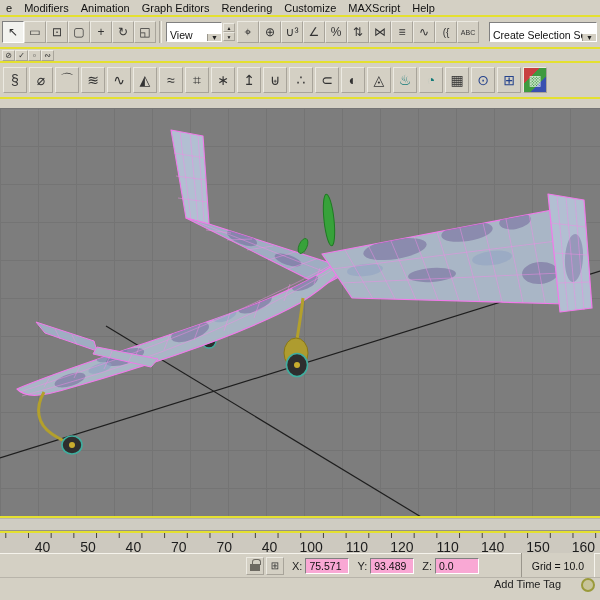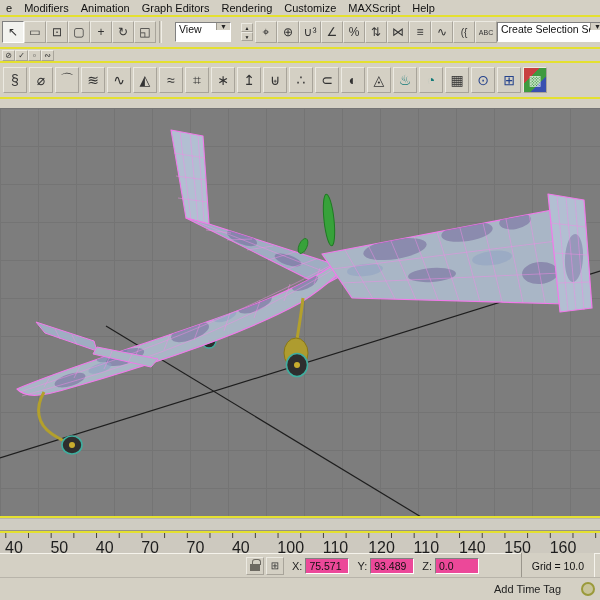--- a/index.html
+++ b/index.html
@@ -20,51 +20,51 @@
         border-color:#eceae2 #a8a49a #a8a49a #eceae2;overflow:hidden;white-space:nowrap;flex:none}
   .icon.pressed{background:#f2f2ee;border-color:#7f7f7f #fff #fff #7f7f7f}
   .icon2{width:24px;height:26px;font-size:14px;margin-right:2px}
   .mini-icon{width:13px;height:11px;font-size:8px;border-width:1px}
   .tone-teal{color:#127a78}
   .tone-blue{color:#24428c}
   [data-name="rename-objects-icon"]{font-size:7px;letter-spacing:0}
   [data-name="schematic-view-icon"]{font-size:10px}
   [data-name="color-swatch-icon"]{background:linear-gradient(135deg,#c84040 0 33%,#3f9a3f 33% 66%,#3850b0 66%);color:rgba(255,255,255,.75)}
   .sep{width:3px;height:22px;border-left:1px solid #a8a49a;border-right:1px solid #f0eee6;margin:0 3px;flex:none}
-  .combo{height:20px;display:flex;align-items:flex-start;background:#fff;border:1px solid;
-         border-color:#808080 #fff #fff #808080;margin:0 10px;flex:none}
+  .combo{height:20px;display:flex;align-items:flex-end;background:#fff;border:1px solid;
+         border-color:#808080 #fff #fff #808080;margin:0 1px;flex:none}
   .combo-text{display:flex;align-items:center;padding:0 3px;font-size:10.5px;white-space:nowrap;overflow:hidden}
   .combo-btn{width:14px;background:#d4d0c4;border-left:1px solid #9a968c;display:flex;align-items:center;justify-content:center;font-size:7px;color:#222;flex:none}
   .view-combo .combo-text{width:40px}
   .sel-combo{margin-left:auto}
   .sel-combo .combo-text{width:92px}
   .spinner{display:inline-flex;flex-direction:column;margin-right:2px;flex:none}
   .spinner i{font-style:normal;font-size:5px;line-height:8px;width:12px;height:9px;display:flex;align-items:center;justify-content:center;
              background:#d4d0c4;border:1px solid;border-color:#eceae2 #a8a49a #a8a49a #eceae2;color:#222}
   
   .viewport{flex:1;position:relative;background:#7d7d7d;
     background-image:linear-gradient(to right,#747474 1px,transparent 1px),
                      linear-gradient(to bottom,#747474 1px,transparent 1px);
     background-size:38px 38px}
   .viewport svg{position:absolute;inset:0;width:100%;height:100%}
   
   .timeslider{height:13px;background:#cfccc2;border-top:1px solid #b8b4aa;border-bottom:1px solid #979389;flex:none}
   .ruler{height:20px;background:#cdc9bf;position:relative;flex:none;
     background-image:linear-gradient(to right,#44403a 1px,transparent 1px);
     background-size:22.7px 5px;background-repeat:repeat-x;background-position:5.3px 0}
   .ruler-labels{display:flex;padding-left:5px;padding-top:6px}
-  .ruler-num{width:45.4px;text-align:left;font-size:16px;color:#1d1d1d;flex:none}
+  .ruler-num{width:45.4px;text-align:right;font-size:14px;color:#1d1d1d;flex:none}
   .statusrow1{height:24px;display:flex;align-items:center;background:#d4d0c4;border-top:1px solid #f5f3ec;padding-left:246px;flex:none}
-  .statusrow2{height:23px;display:flex;align-items:center;background:#d4d0c4;border-top:1px solid #b8b4aa;padding:0 5px;flex:none}
+  .statusrow2{height:23px;display:flex;background:#d4d0c4;border-top:1px solid #b8b4aa;padding:0 5px;flex:none}
   .tool-btn{width:18px;height:18px;display:inline-flex;align-items:center;justify-content:center;background:#d4d0c4;
             border:1px solid;border-color:#eceae2 #a8a49a #a8a49a #eceae2;font-size:10px;color:#333;flex:none}
   .lock{position:relative;width:10px;height:7px;background:#6d6a62;margin-top:4px}
   .lock::before{content:"";position:absolute;top:-5px;left:1.5px;width:7px;height:5px;border:1.5px solid #6d6a62;border-bottom:none;border-radius:3px 3px 0 0}
   .coord-label{margin:0 3px 0 8px;color:#222}
-  .field{background:#ec4899;border:1px solid;border-color:#808080 #fff #fff #808080;height:16px;width:44px;
+  .field{background:#f9a8d4;border:1px solid;border-color:#808080 #fff #fff #808080;height:16px;width:44px;
          display:flex;align-items:center;padding:0 3px;font-size:10.5px;color:#111;flex:none}
   .grid-box{margin-left:auto;margin-right:5px;height:33px;display:flex;align-items:center;padding:0 10px;
             background:#d4d0c4;border:1px solid;border-color:#9a968c #f5f3ec #f5f3ec #9a968c;font-size:10.5px;white-space:nowrap}
   .timetag{margin-left:489px;white-space:nowrap;color:#222}
   .nav-circle{margin-left:auto;width:14px;height:14px;border-radius:50%;border:2px solid #9a9a3a;background:#c8c49a;flex:none}
 </style>
 </head>
 <body>
 
 <div class="page" data-name="3ds-max-window">

